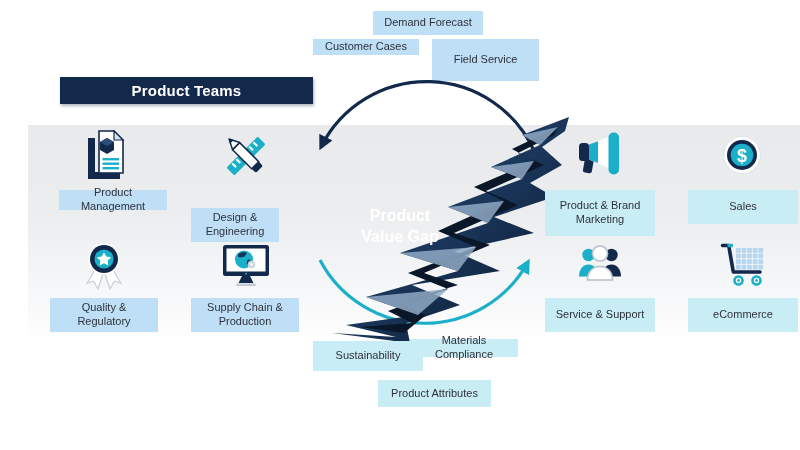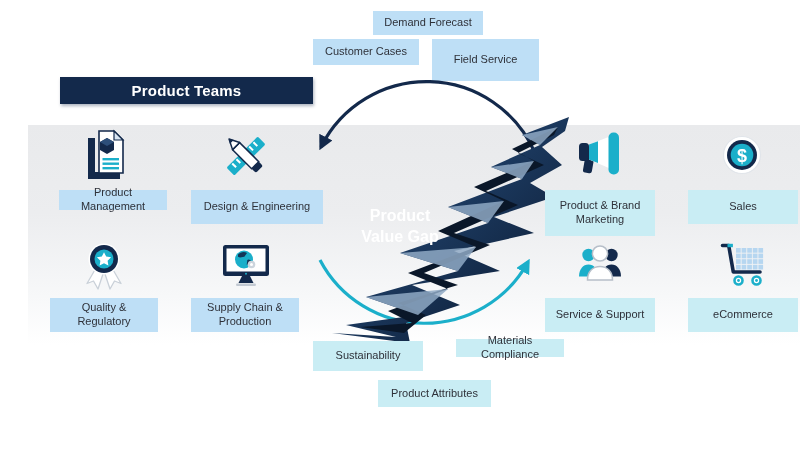--- a/index.html
+++ b/index.html
@@ -29,21 +29,21 @@
   .coin-text{font-family:"Liberation Sans",sans-serif;}
 </style>
 </head>
 <body>
 
 <div class="stage">
 
   <div class="band"></div>
 
   <div class="tag tag--blue" style="left:345px;top:11px;width:110px;height:24px">Demand Forecast</div>
-  <div class="tag tag--blue" style="left:285px;top:39px;width:106px;height:26px">Customer Cases</div>
+  <div class="tag tag--blue" style="left:285px;top:39px;width:106px;height:16px">Customer Cases</div>
   <div class="tag tag--blue" style="left:404px;top:39px;width:107px;height:42px">Field Service</div>
 
   <div class="banner banner--navy">Product Teams</div>
 
   <svg class="center-art" viewBox="0 0 270 270" aria-hidden="true">
     <defs>
       <linearGradient id="crackGrad" x1="0" y1="0" x2="1" y2="1">
         <stop offset="0" stop-color="#466f9c"></stop>
         <stop offset="0.45" stop-color="#1c3a60"></stop>
         <stop offset="1" stop-color="#081428"></stop>
@@ -93,21 +93,21 @@
       <rect x="37" y="24.5" width="2" height="5.5" fill="#fff"></rect>
       <rect x="43" y="24.5" width="2" height="5.5" fill="#fff"></rect>
     </g>
     <g transform="rotate(45 29 29)">
       <rect class="f-navy" x="41" y="24" width="7" height="10" rx="2"></rect>
       <rect x="15" y="24" width="27" height="10" fill="#fff" stroke="#13294B" stroke-width="1.5"></rect>
       <polygon points="15,24 5,29 15,34" fill="#fff" stroke="#13294B" stroke-width="1.5" stroke-linejoin="round"></polygon>
       <polygon class="f-navy" points="9,26.2 5,29 9,31.8"></polygon>
     </g>
   </svg>
-  <div class="tag tag--blue" style="left:163px;top:190px;width:132px;height:34px">Design &amp; Engineering</div>
+  <div class="tag tag--blue" style="left:163px;top:208px;width:88px;height:34px">Design &amp; Engineering</div>
 
   <svg class="icon" style="left:47px;top:237px" viewBox="0 0 58 58" aria-hidden="true">
     <polygon points="21,31 29,34 23,52 18.5,44 12,46.5" fill="#fff" stroke="#c9d0d8" stroke-width="1.3" stroke-linejoin="round"></polygon>
     <polygon points="37,31 29,34 35,52 39.5,44 46,46.5" fill="#fff" stroke="#c9d0d8" stroke-width="1.3" stroke-linejoin="round"></polygon>
     <circle cx="29" cy="22" r="15.5" fill="#fff"></circle>
     <circle class="f-navy" cx="29" cy="22" r="14"></circle>
     <circle class="f-cyan" cx="29" cy="22" r="9.5"></circle>
     <path d="M29 15.2l2.2 4.4 4.9.7-3.5 3.4.8 4.9-4.4-2.3-4.4 2.3.8-4.9-3.5-3.4 4.9-.7z" fill="#fff"></path>
   </svg>
   <div class="tag tag--blue" style="left:22px;top:298px;width:108px;height:34px">Quality &amp; Regulatory</div>
@@ -178,16 +178,16 @@
     <path class="s-navy" d="M9.5 8.5h6.2l4.6 26.5H47" fill="none" stroke-width="3.6" stroke-linecap="round" stroke-linejoin="round"></path>
     <rect class="f-cyan" x="14.5" y="6.8" width="5.4" height="3.4"></rect>
     <circle cx="25.5" cy="43.5" r="4" fill="#fff" stroke="#1BAFCA" stroke-width="2.6"></circle>
     <circle class="f-cyan" cx="25.5" cy="43.5" r="1.4"></circle>
     <circle cx="43.5" cy="43.5" r="4" fill="#fff" stroke="#1BAFCA" stroke-width="2.6"></circle>
     <circle class="f-cyan" cx="43.5" cy="43.5" r="1.4"></circle>
   </svg>
   <div class="tag tag--cyan" style="left:660px;top:298px;width:110px;height:34px">eCommerce</div>
 
   <div class="tag tag--cyan" style="left:285px;top:341px;width:110px;height:30px">Sustainability</div>
-  <div class="tag tag--cyan" style="left:428px;top:339px;width:108px;height:18px">Materials Compliance</div>
+  <div class="tag tag--cyan" style="left:382px;top:339px;width:108px;height:18px">Materials Compliance</div>
   <div class="tag tag--cyan" style="left:350px;top:380px;width:113px;height:27px">Product Attributes</div>
 
 </div>
 
 </body></html>

